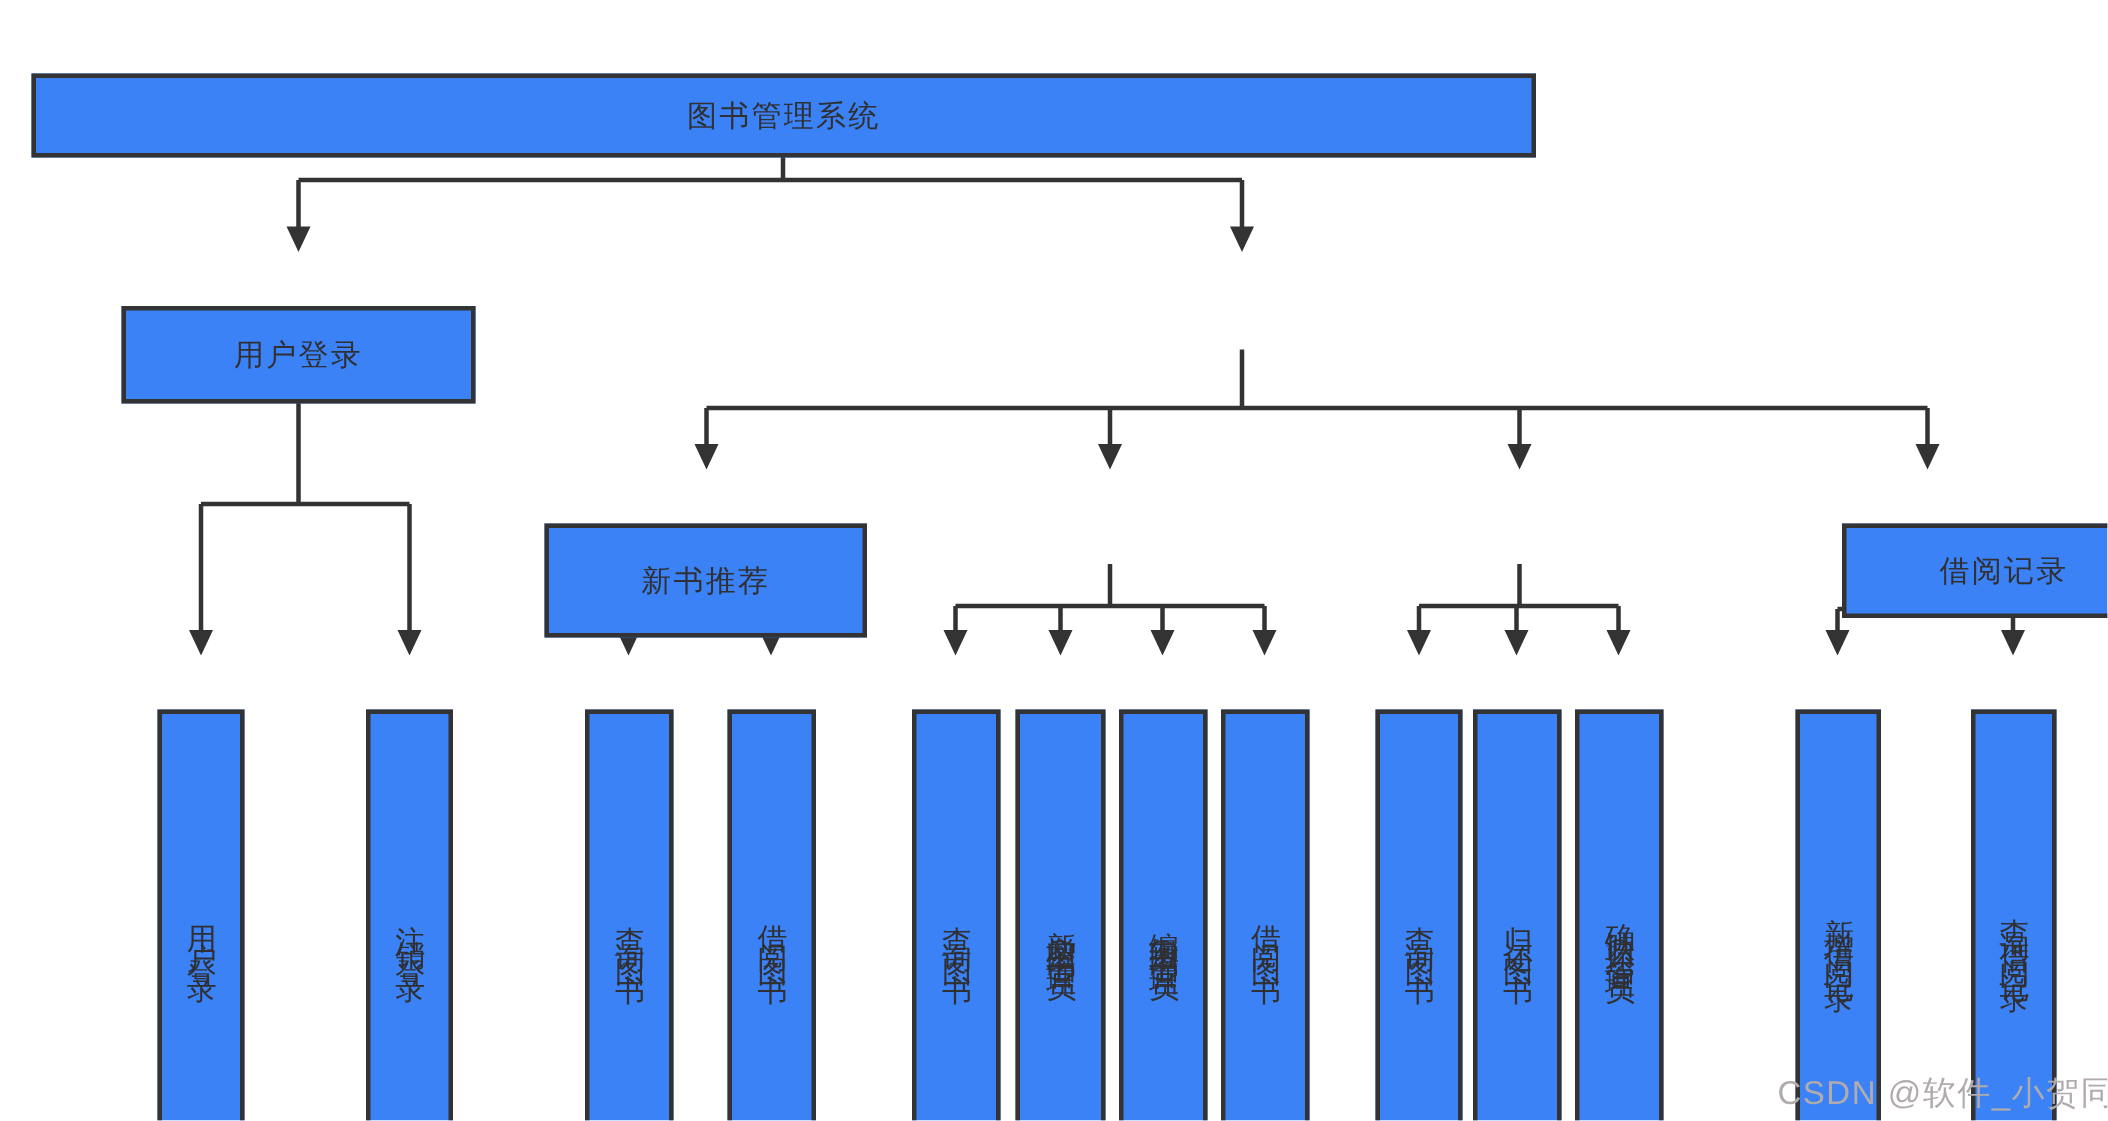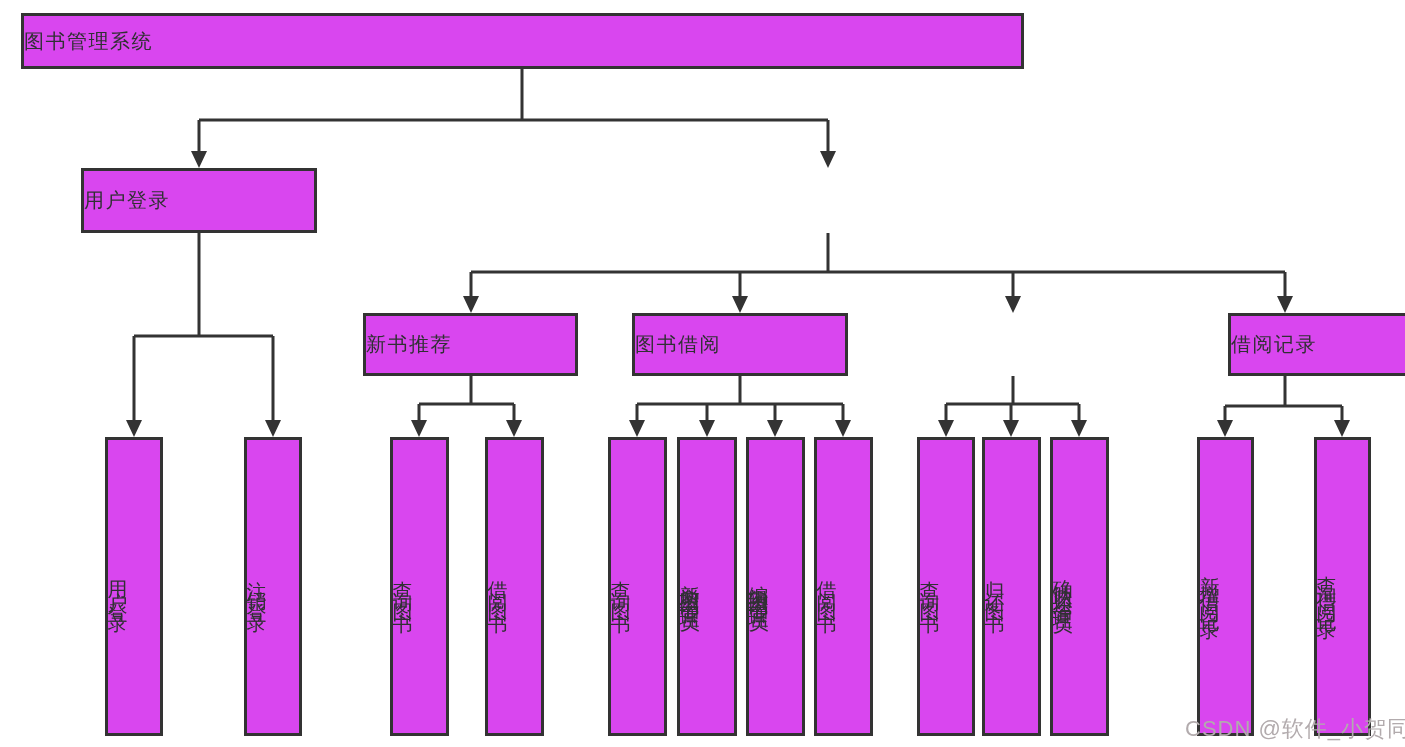--- a/index.html
+++ b/index.html
@@ -2,22 +2,22 @@
 <html><head>
 <meta charset="utf-8">
 <style>
   html,body{margin:0;padding:0;background:#ffffff;}
   .canvas{
     position:relative;width:1405px;height:747px;background:#ffffff;overflow:hidden;
     font-family:"Liberation Sans","DejaVu Sans",sans-serif;color:#303033;
   }
   svg.wires{position:absolute;left:0;top:0;width:1405px;height:747px;}
   .box{
-    position:absolute;background:#d946ef;border:3px solid #333333;box-sizing:border-box;
-    display:flex;align-items:center;justify-content:flex-start;
+    position:absolute;background:#3b82f6;border:3px solid #333333;box-sizing:border-box;
+    display:flex;align-items:center;justify-content:center;margin-top:36px;
   }
   .hlabel{font-size:20px;letter-spacing:1.5px;white-space:nowrap;}
   .vlabel{
     writing-mode:vertical-rl;text-orientation:mixed;
     font-size:20px;line-height:1;white-space:nowrap;
   }
   .ls11{letter-spacing:11px;}
   .ls9{letter-spacing:9px;}
   .ls5{letter-spacing:5px;}
   .ls4{letter-spacing:4px;}
@@ -52,25 +52,22 @@
   </svg>
 
   <div class="box" style="left:21px;top:13px;width:1003px;height:56px">
     <span class="hlabel">图书管理系统</span>
   </div>
 
   <div class="box" style="left:81px;top:168px;width:236px;height:65px">
     <span class="hlabel">用户登录</span>
   </div>
 
-  <div class="box" style="left:363px;top:313px;width:215px;height:63px">
+  <div class="box" style="left:363px;top:313px;width:215px;height:76px">
     <span class="hlabel">新书推荐</span>
-  </div>
-  <div class="box" style="left:632px;top:313px;width:216px;height:63px">
-    <span class="hlabel">图书借阅</span>
   </div>
   <div class="box" style="left:1228px;top:313px;width:216px;height:63px">
     <span class="hlabel">借阅记录</span>
   </div>
 
   <div class="box" style="left:105px;top:437px;width:58px;height:299px">
     <span class="vlabel ls11">用户登录</span>
   </div>
   <div class="box" style="left:244px;top:437px;width:58px;height:299px">
     <span class="vlabel ls11">注销登录</span>

